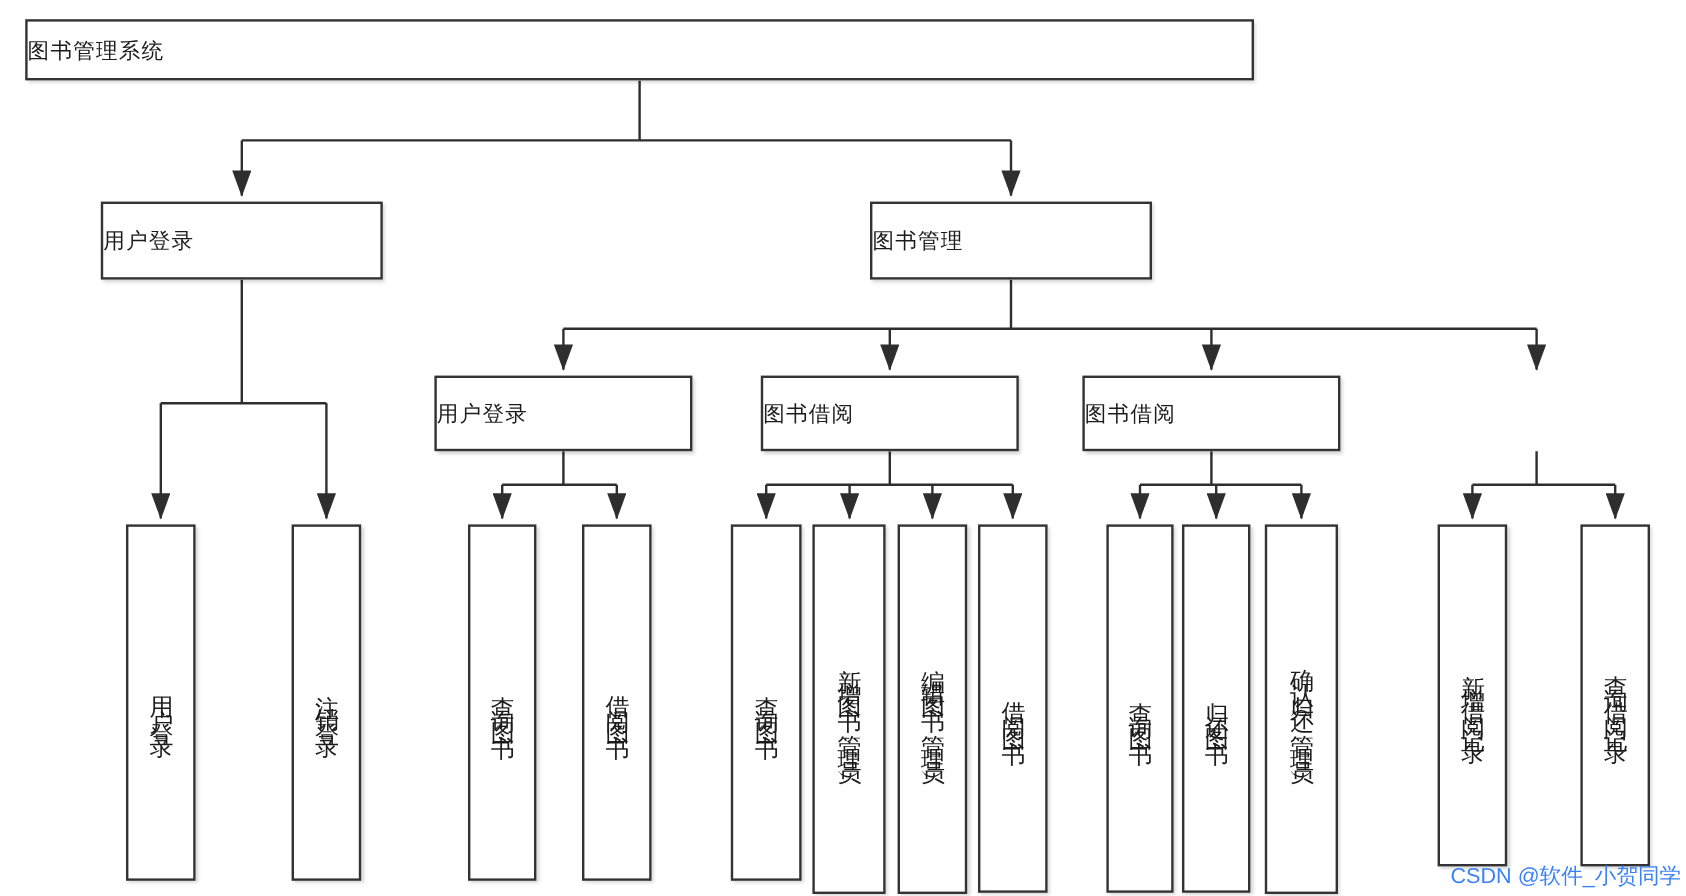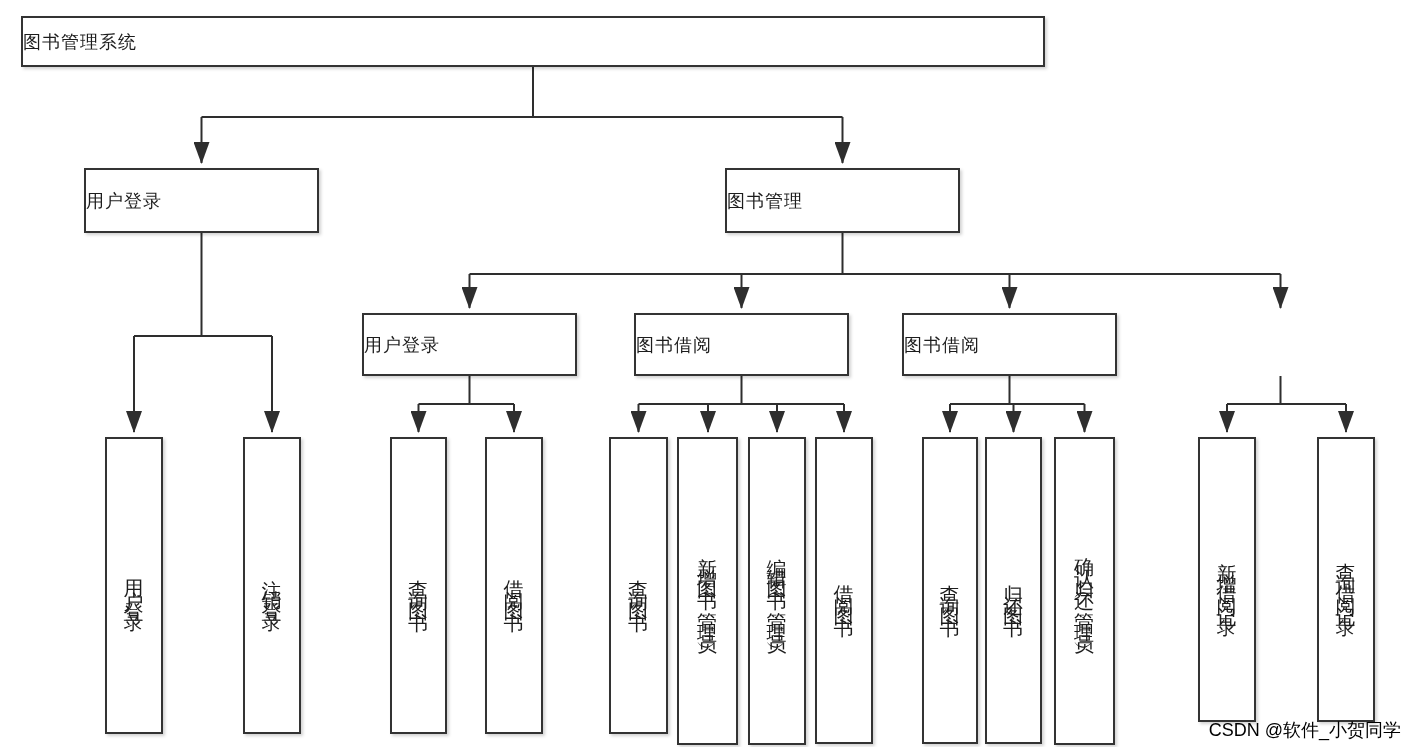--- a/index.html
+++ b/index.html
@@ -55,21 +55,21 @@
     font-size: 20px;
     color: #1c1c1c;
     letter-spacing: 11px;
     line-height: 1;
   }
   #watermark {
     position: absolute;
     right: 4px;
     bottom: 5px;
     font-size: 18px;
-    color: #000000;
+    color: #3b82f6;
     z-index: 3;
     white-space: nowrap;
   }
 </style>
 </head>
 <body>
 
 <div id="canvas">
 
   <svg id="connectors" viewBox="0 0 1405 747" xmlns="http://www.w3.org/2000/svg">

